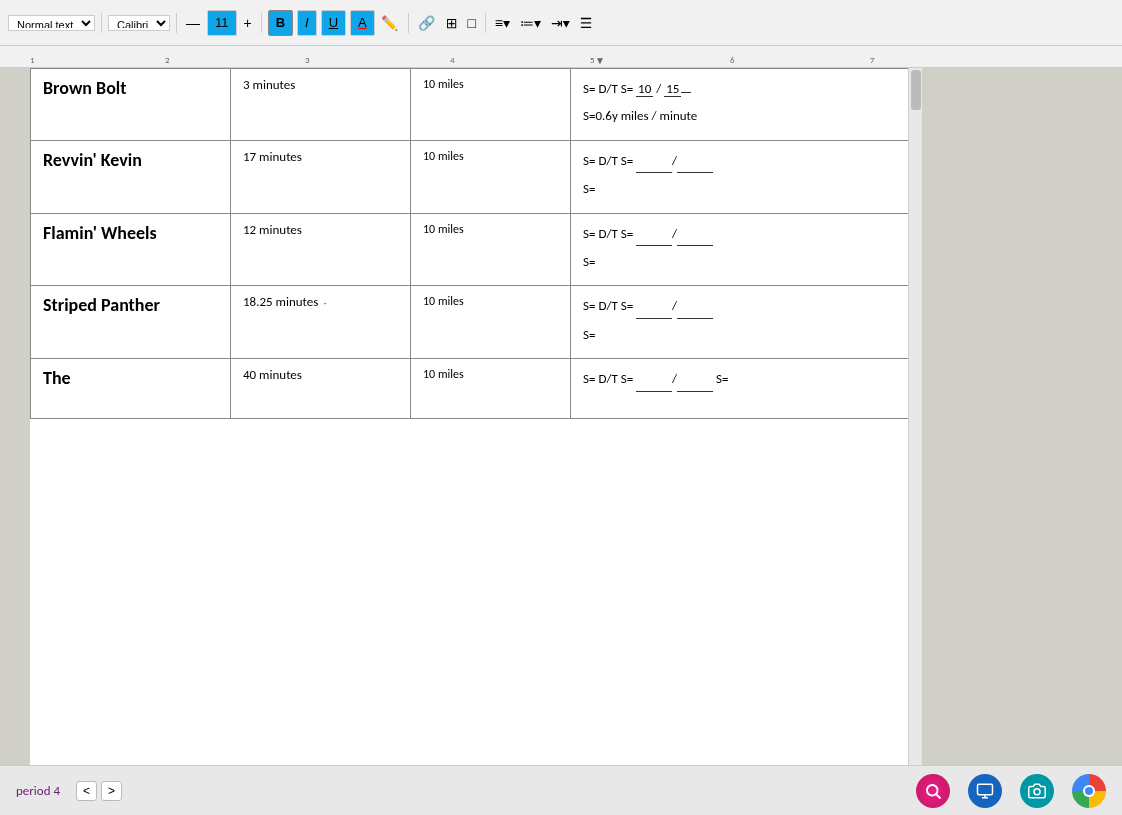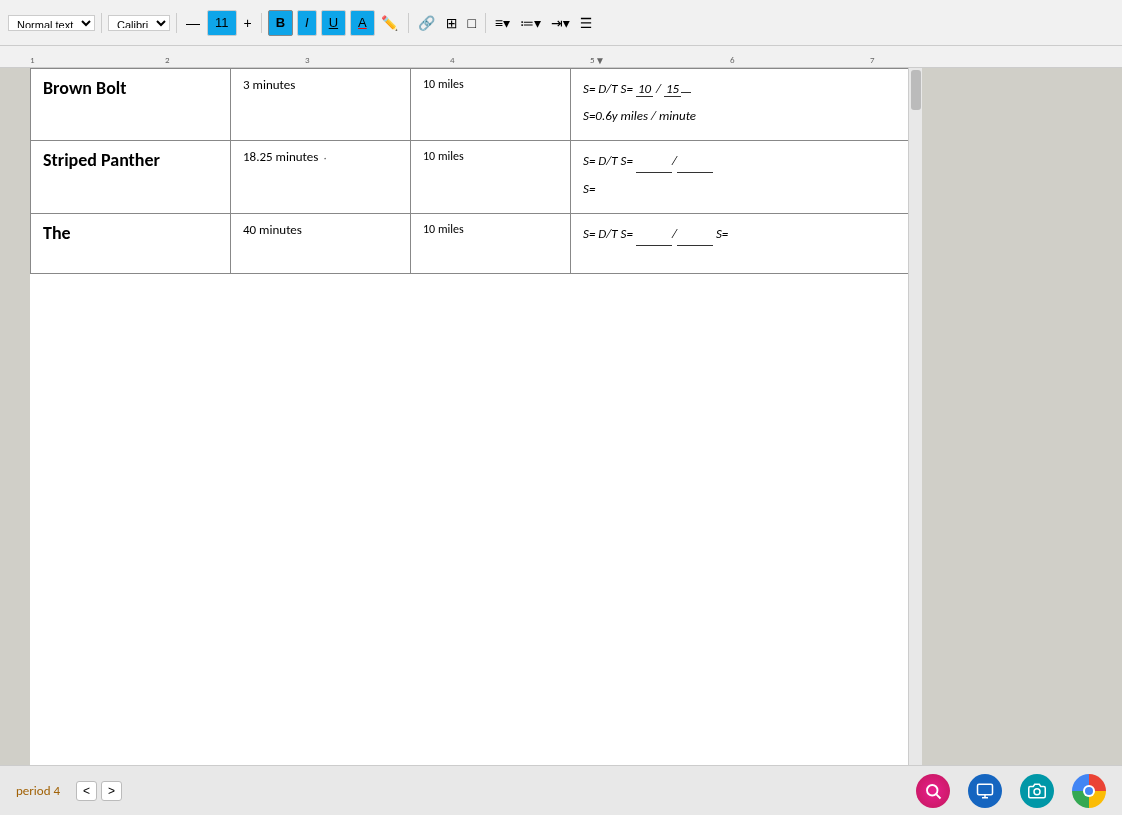--- a/index.html
+++ b/index.html
@@ -107,21 +107,21 @@
       font-size: 14px;
     }
     #main-table td {
       border: 1px solid #888;
       padding: 8px 12px;
       vertical-align: top;
     }
     .col-name { width: 200px; }
     .col-time { width: 180px; }
     .col-dist { width: 160px; }
-    .col-calc { width: calc(100% - 540px); font-style: italic; }
+    .col-calc { width: calc(100% - 540px); }
 
     .cell-name {
       font-size: 18px;
       font-weight: bold;
       line-height: 1.3;
     }
     .cell-time {
       font-size: 13px;
       padding-top: 10px;
     }
@@ -152,21 +152,21 @@
       height: 50px;
       background: #e8e8e8;
       border-top: 1px solid #ccc;
       display: flex;
       align-items: center;
       padding: 0 16px;
       gap: 16px;
     }
     .taskbar-label {
       font-size: 13px;
-      color: #a16207;
+      color: #701a75;
     }
     .taskbar-nav {
       display: flex;
       align-items: center;
       gap: 4px;
     }
     .taskbar-nav-btn {
       border: 1px solid #bbb;
       background: white;
       padding: 2px 6px;
@@ -255,23 +255,53 @@
       </td>
       <td class="col-dist cell-dist">
         <span>10 miles</span>
       </td>
       <td class="col-calc cell-calc">
         <span class="calc-line">S= D/T S= <span style="border-bottom:1px solid #333; padding:0 2px">10</span> / <span style="border-bottom:1px solid #333; padding:0 2px">15</span><span style="border-bottom:1px solid #333; display:inline-block; width:10px"></span></span>
         <span class="calc-line">S=0.6y miles / minute</span>
       </td>
     </tr>
 
-
-
-
+    <tr>
+      <td class="col-name cell-name">
+        <span>Revvin' Kevin</span>
+      </td>
+      <td class="col-time cell-time">
+        <span>17 minutes</span>
+      </td>
+      <td class="col-dist cell-dist">
+        <span>10 miles</span>
+      </td>
+      <td class="col-calc cell-calc">
+        <span class="calc-line">S= D/T S= <span class="underline-blank">&nbsp;&nbsp;&nbsp;&nbsp;</span>/<span class="underline-blank">&nbsp;&nbsp;&nbsp;&nbsp;</span></span>
+        <span class="calc-line">S=</span>
+      </td>
+    </tr>
+
+
+
+    <tr>
+      <td class="col-name cell-name">
+        <span>Flamin' Wheels</span>
+      </td>
+      <td class="col-time cell-time">
+        <span>12 minutes</span>
+      </td>
+      <td class="col-dist cell-dist">
+        <span>10 miles</span>
+      </td>
+      <td class="col-calc cell-calc">
+        <span class="calc-line">S= D/T S= <span class="underline-blank">&nbsp;&nbsp;&nbsp;&nbsp;</span>/<span class="underline-blank">&nbsp;&nbsp;&nbsp;&nbsp;</span></span>
+        <span class="calc-line">S=</span>
+      </td>
+    </tr>
 
     <tr>
       <td class="col-name cell-name">
         <span>Striped Panther</span>
       </td>
       <td class="col-time cell-time">
         <span>18.25 minutes</span>
         <span style="font-size:11px; color:#666">&nbsp;·</span>
       </td>
       <td class="col-dist cell-dist">

